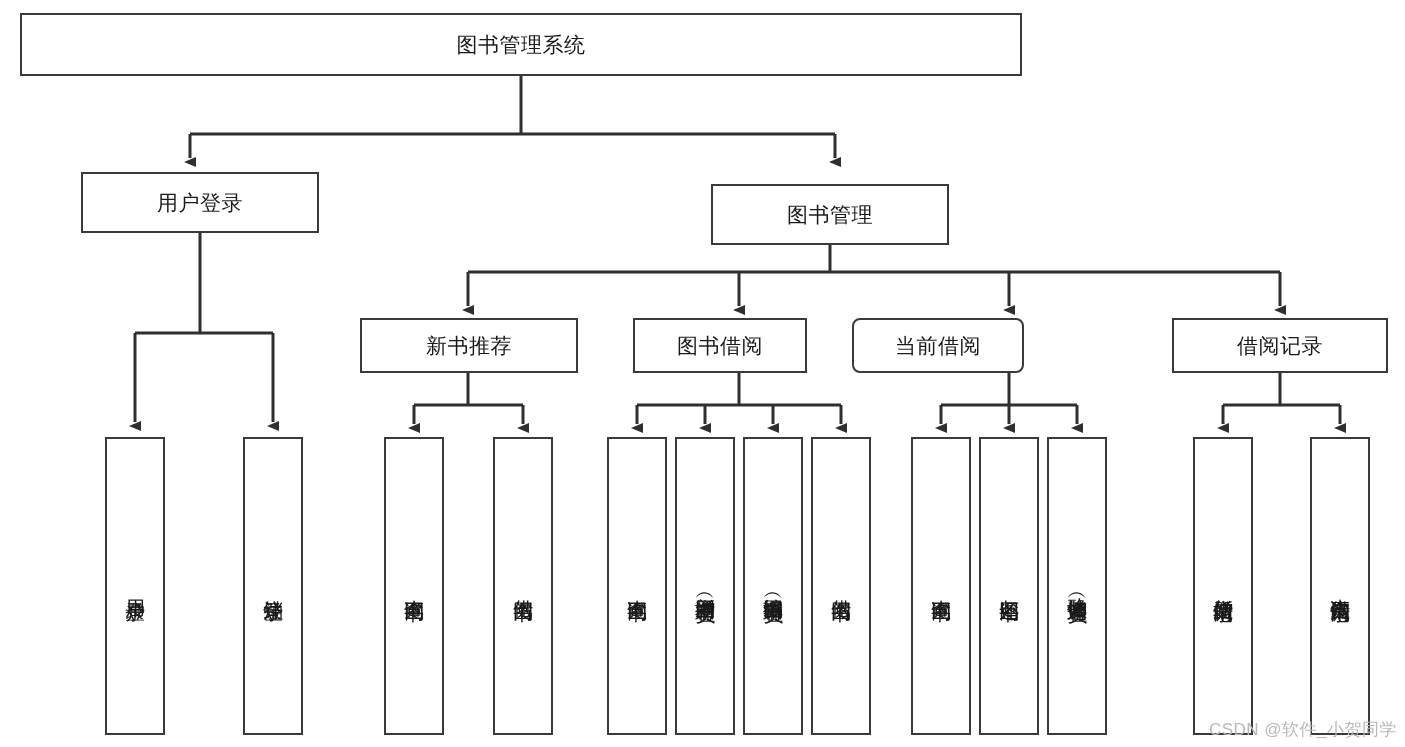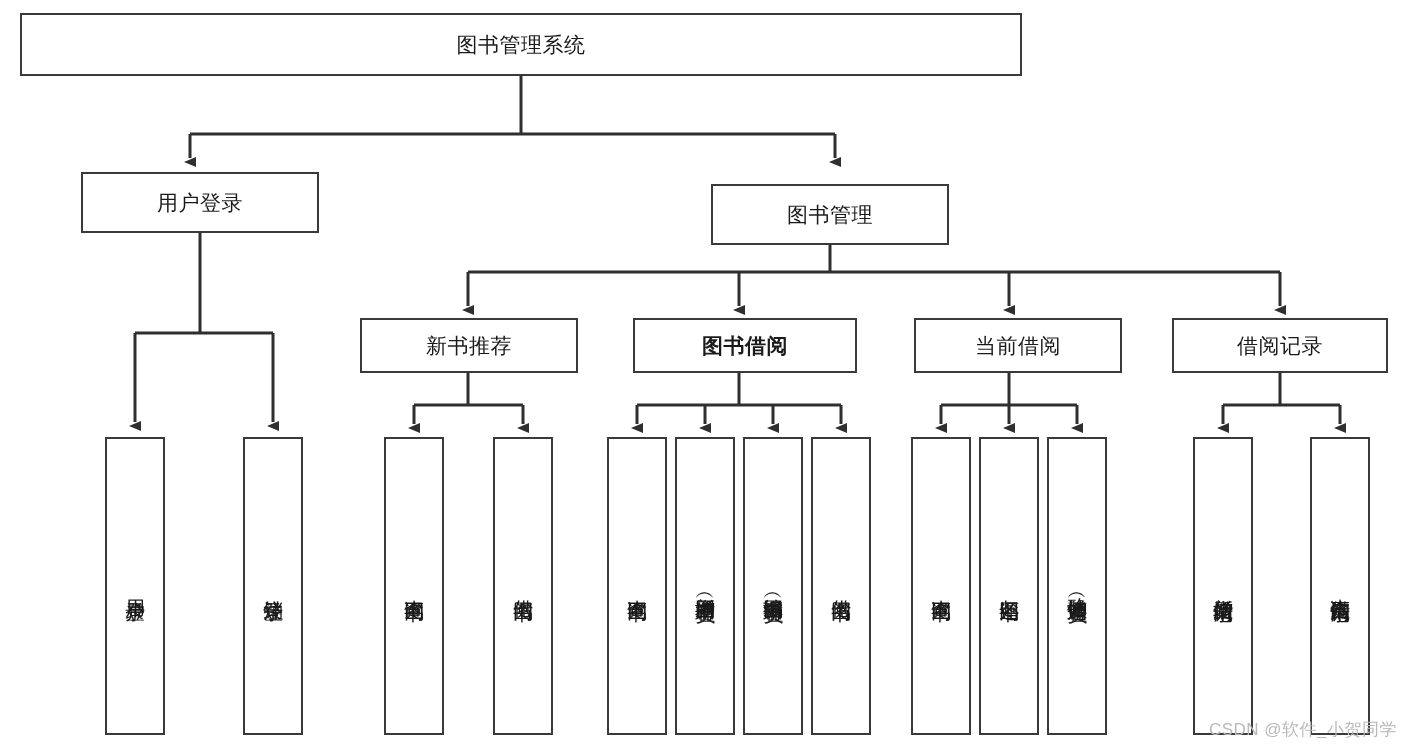--- a/index.html
+++ b/index.html
@@ -125,24 +125,24 @@
   <div class="node horiz" style="left:81px; top:172px; width:238px; height:61px;">
     <span>用户登录</span>
   </div>
   <div class="node horiz" style="left:711px; top:172px; width:238px; height:61px;margin-top:12px;">
     <span>图书管理</span>
   </div>
 
   <div class="node horiz" style="left:360px; top:318px; width:218px; height:55px;align-items:center;">
     <span>新书推荐</span>
   </div>
-  <div class="node horiz" style="left:633px; top:318px; width:224px; height:55px;font-weight:bold;">
+  <div class="node horiz" style="left:633px; top:318px; width:174px; height:55px;">
     <span>图书借阅</span>
   </div>
-  <div class="node horiz" style="left:914px; top:318px; width:208px; height:55px;">
+  <div class="node horiz" style="left:852px; top:318px; width:172px; height:55px;border-radius:8px;">
     <span>当前借阅</span>
   </div>
   <div class="node horiz" style="left:1172px; top:318px; width:216px; height:55px;">
     <span>借阅记录</span>
   </div>
 
   <div class="node vert" style="left:105px; top:437px; width:60px; height:298px;">
     <span class="vtext">用户登录</span>
   </div>
   <div class="node vert" style="left:243px; top:437px; width:60px; height:298px;">

